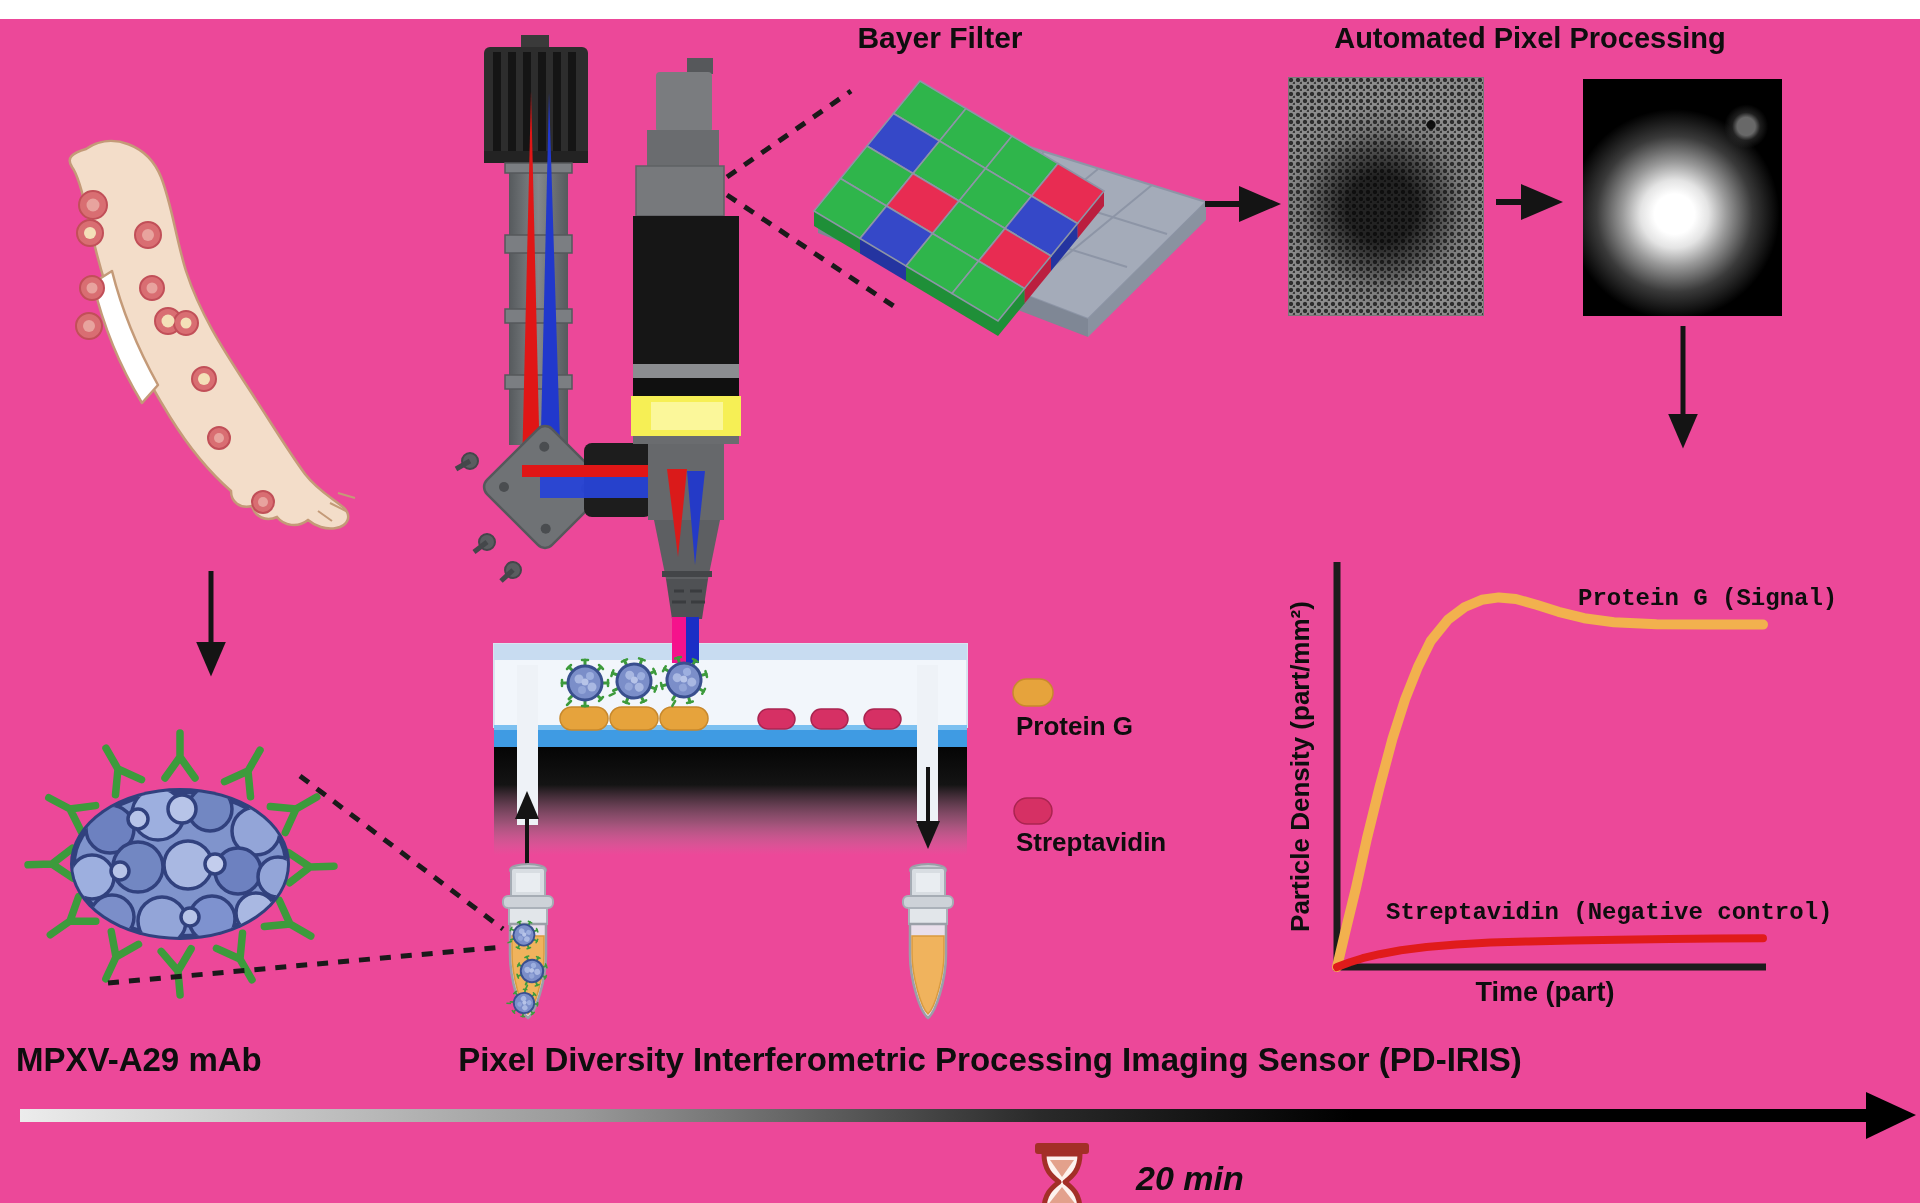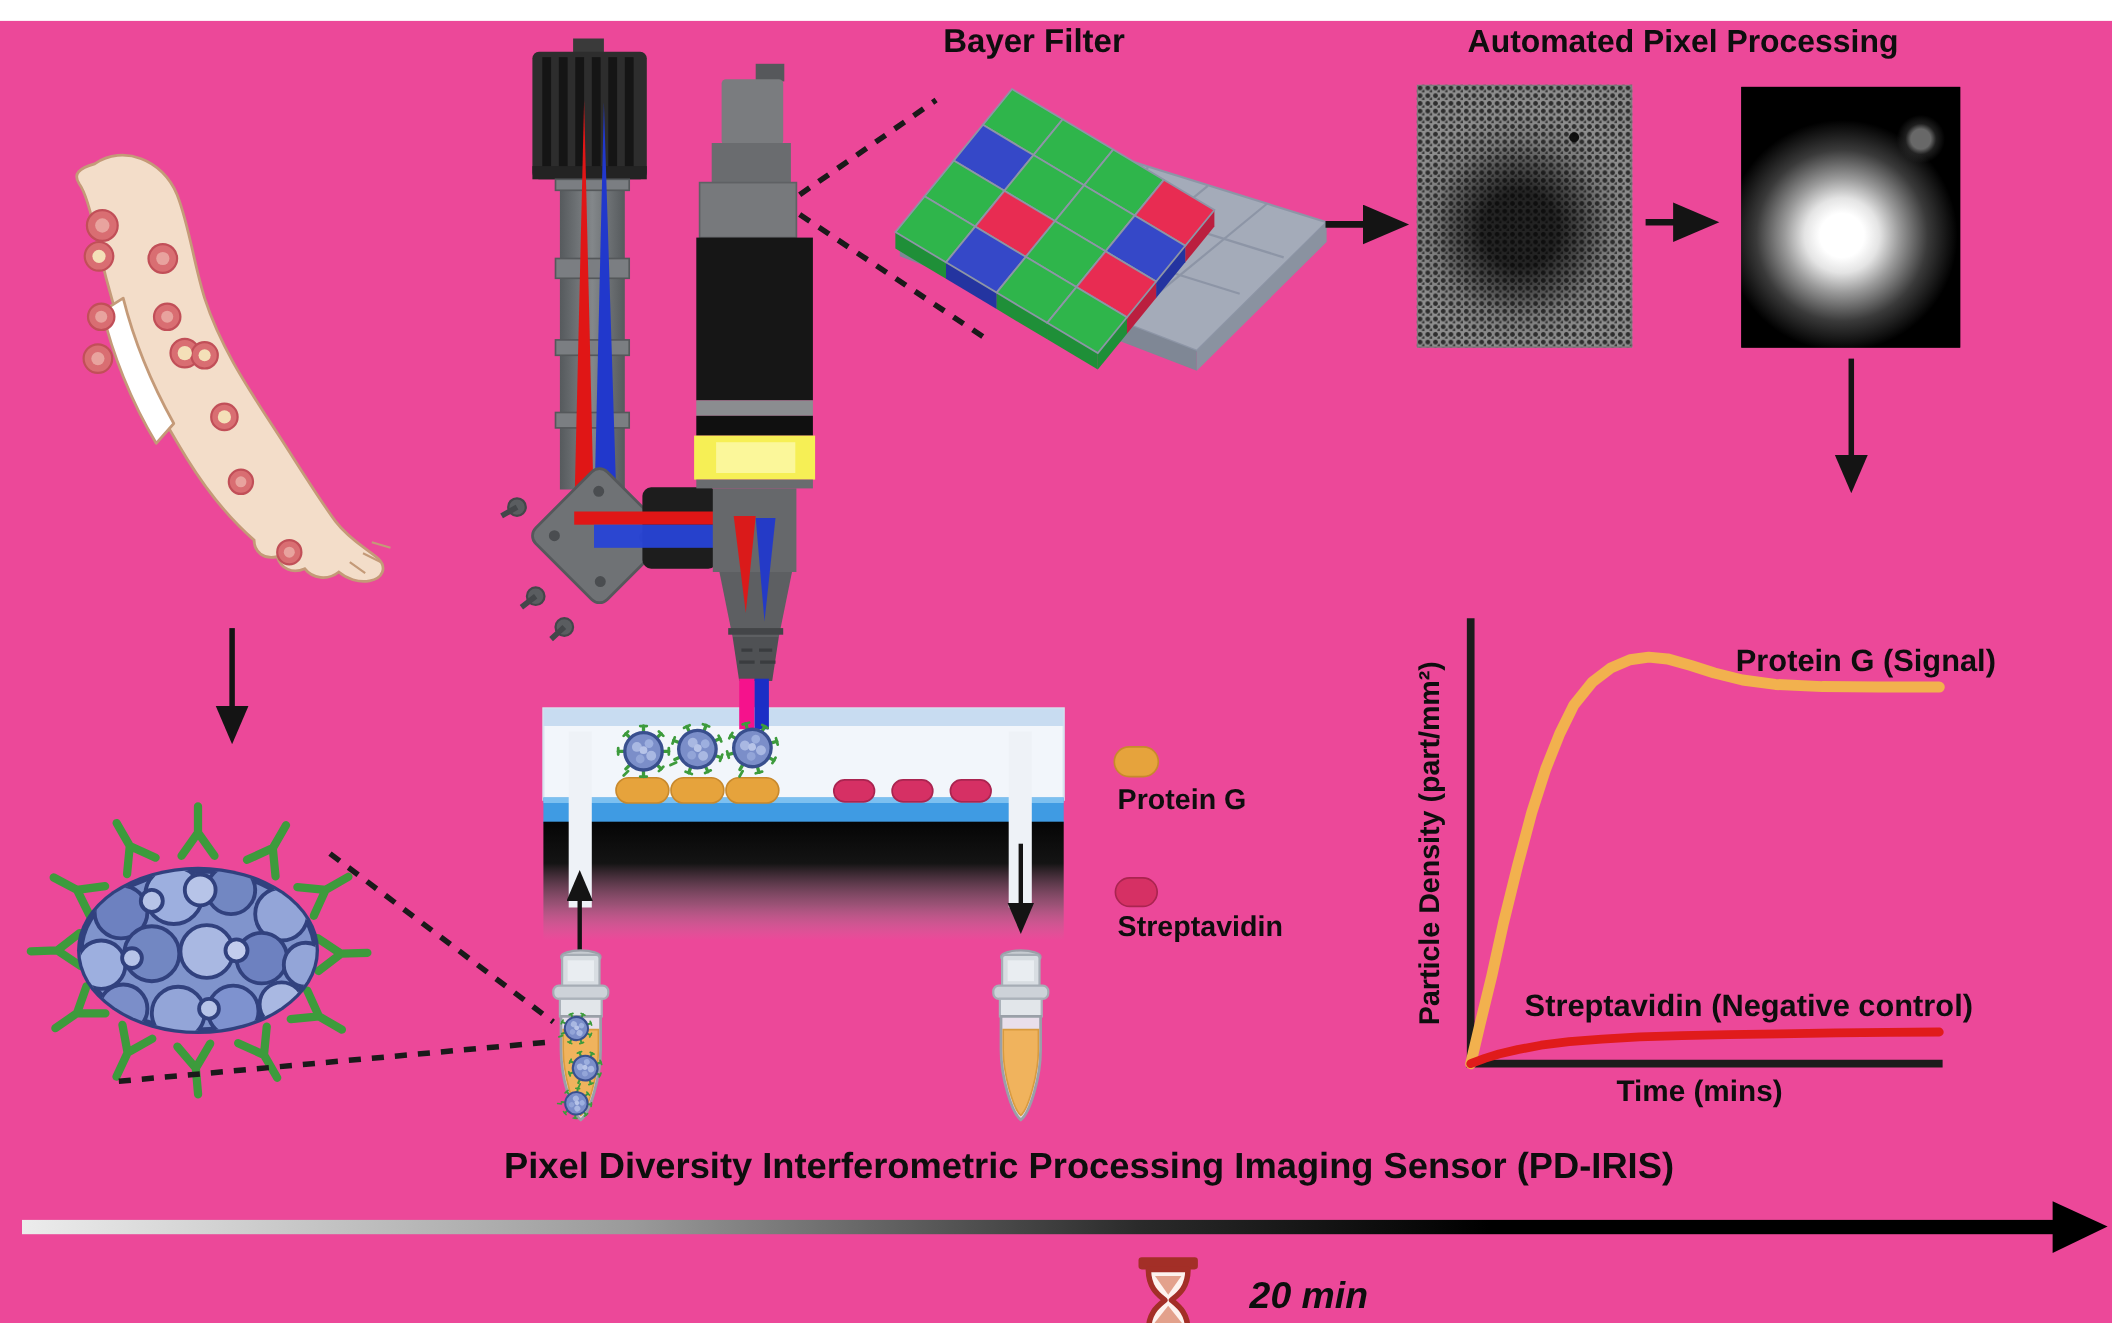--- a/index.html
+++ b/index.html
@@ -3,21 +3,21 @@
 <meta charset="utf-8">
 <style>
   html,body{margin:0;padding:0;background:#fff;}
   #stage{position:relative;width:1920px;height:1203px;background:#ec4899;overflow:hidden;
          font-family:"Liberation Sans", sans-serif;margin-top:19px;}
   #art{position:absolute;left:0;top:0;width:1920px;height:1203px;}
   .txt{position:absolute;color:#0e0e0e;font-weight:bold;white-space:nowrap;}
   .title{font-size:30px;}
   .biglabel{font-size:34px;}
   .legendlabel{font-size:26px;}
-  .curvelabel{font-size:28px;}
+  .curvelabel{font-size:24px;font-family:Liberation Mono, monospace;}
   .axislabel{font-size:26px;}
   .center{text-align:center;}
   
   #raw-image{position:absolute;left:1288px;top:58px;width:196px;height:239px;
     background-color:#8d8d8d;
     background-image:
       radial-gradient(circle at 73% 20%, rgba(10,10,10,0.95) 0 4px, rgba(10,10,10,0) 5px),
       radial-gradient(circle at 48% 55%, rgba(5,5,5,0.78) 0 34px, rgba(15,15,15,0.5) 58px, rgba(40,40,40,0.18) 80px, rgba(0,0,0,0) 105px),
       radial-gradient(circle at 3px 3px, #2e2e2e 1.7px, rgba(0,0,0,0) 2.6px),
       radial-gradient(circle at 6.5px 6.5px, #3a3a3a 1.4px, rgba(0,0,0,0) 2.2px);
@@ -389,25 +389,26 @@
     <path d="M1062,1168 L1077,1187 L1047,1187 Z" fill="#e3a18c"></path>
   </g>
 </svg>
 
 <div id="raw-image"></div>
 <div id="processed-image"></div>
 
 <div class="txt title center" style="left:845px;top:2px;width:190px;">Bayer Filter</div>
 <div class="txt title center" style="left:1330px;top:3px;width:400px;font-size:29px;">Automated Pixel Processing</div>
 
+<div class="txt" style="left:16px;top:1022px;font-size:33px;">MPXV-A29 mAb</div>
 <div class="txt center" style="left:440px;top:1022px;width:1100px;font-size:33px;">Pixel Diversity Interferometric Processing Imaging Sensor (PD-IRIS)</div>
 
 <div class="txt legendlabel" style="left:1016px;top:692px;text-align:right;">Protein G</div>
 <div class="txt legendlabel" style="left:1016px;top:808px;">Streptavidin</div>
 
 <div class="txt axislabel center" style="left:1090px;top:732px;width:420px;transform:rotate(-90deg);">Particle Density (part/mm²)</div>
-<div class="txt axislabel center" style="left:1420px;top:958px;width:250px;font-size:27px;">Time (mins)</div>
+<div class="txt axislabel center" style="left:1420px;top:958px;width:250px;font-size:27px;">Time (part)</div>
 <div class="txt curvelabel" style="left:1578px;top:566px;">Protein G (Signal)</div>
 <div class="txt curvelabel" style="left:1386px;top:880px;">Streptavidin (Negative control)</div>
 
 <div class="txt biglabel" style="left:1136px;top:1140px;font-style:italic;">20 min</div>
 
 </div>
 
 </body></html>

